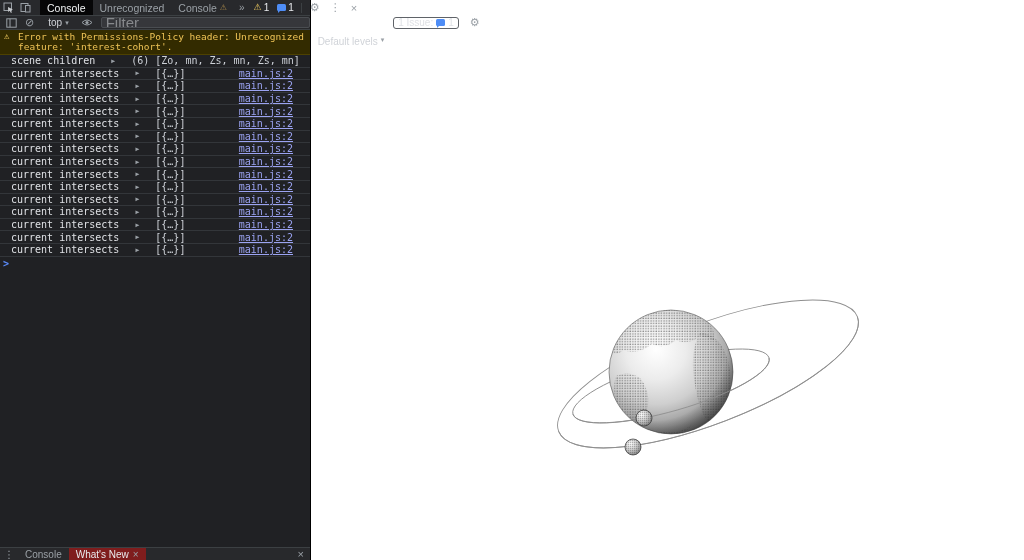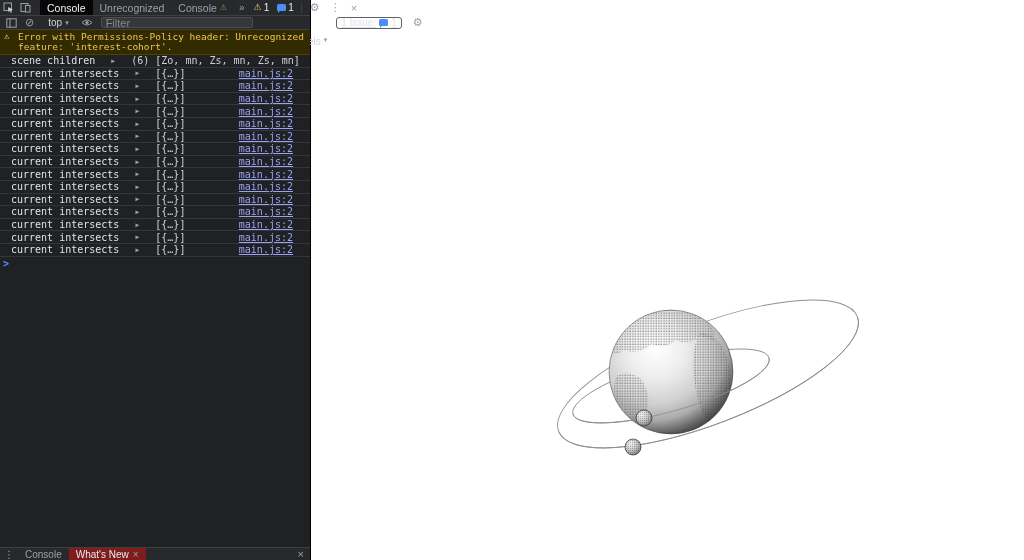--- a/index.html
+++ b/index.html
@@ -36,26 +36,26 @@
   .chat-icon { position:relative; width:9px; height:7px; background:#4e8df6; border-radius:1.5px; }
   .chat-icon::after { content:""; position:absolute; left:1px; bottom:-2px; border:2px solid transparent; border-top-color:#4e8df6; border-left-color:#4e8df6; }
   .glyph-btn { display:flex; align-items:center; justify-content:center; padding:0 5px; font-size:11px; color:#9aa0a6; }
 
   
   .toolbar { height:14px; flex:0 0 14px; background:#28292c; border-bottom:1px solid #3c4043;
     display:flex; align-items:center; padding:0 3px; }
   .ctx { display:flex; align-items:center; gap:3px; color:#d0d3d8; font-size:10px; padding:16px 3px; }
   .caret { font-size:7px; color:#9aa0a6; }
   .filter-input { flex:1; height:11px; margin:0 5px; background:#36373b; border:1px solid #4a4d51;
-    border-radius:2px; color:#c8cacd; font-size:11px; padding:0 4px; outline:none;
+    border-radius:2px; color:#c8cacd; font-size:15px; padding:0 4px; outline:none;
     font-family:"Liberation Sans",sans-serif; }
   .filter-input::placeholder { color:#87898c; }
   .levels { display:flex; align-items:flex-start; gap:3px; color:#d0d3d8; font-size:10px; padding:0 3px; white-space:nowrap;margin-top:37px; }
   .issue-box { display:flex; align-items:center; gap:3px; border:1px solid #5f6368; border-radius:3px;
-    padding:0 4px; height:12px; color:#dfe1e5; font-size:10px; white-space:nowrap;text-decoration:underline; }
+    padding:0 4px; height:12px; color:#dfe1e5; font-size:10px; white-space:nowrap; }
 
   
   .console-body { flex:1; display:flex; flex-direction:column; overflow:hidden;
     font-family:"DejaVu Sans Mono", monospace; }
   .warning-row { background:#332b00; border-bottom:1px solid #4d4100; color:#eec356;
     font-size:9.5px; line-height:9.5px; padding:2px 6px 3px 18px; position:relative; }
   .warning-row .warn-glyph { position:absolute; left:4px; top:2px; font-size:9px; }
 
   .crow { height:12.6px; display:flex; align-items:center; gap:16px;
     border-bottom:0.5px solid #33363a; padding:0 17px 0 11px; font-size:10px; }

